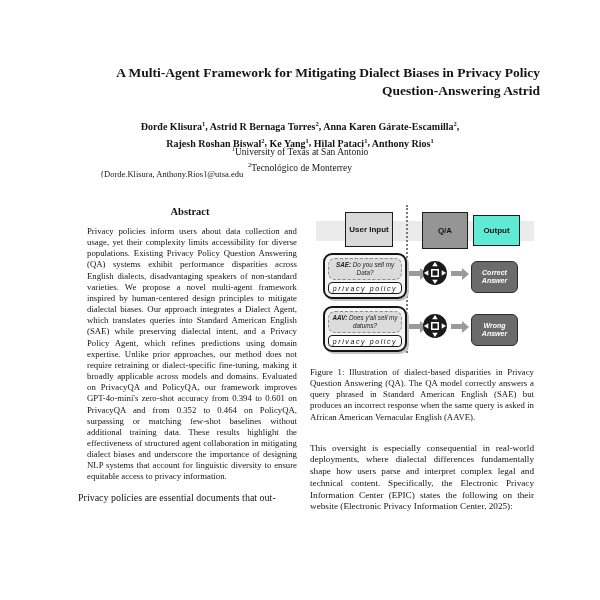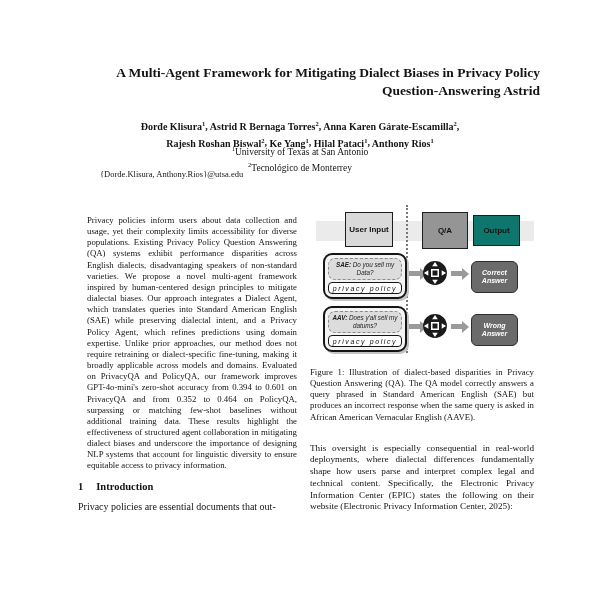--- a/index.html
+++ b/index.html
@@ -28,21 +28,21 @@
   
   .figure{position:relative;height:155px;font-family:"Liberation Sans",sans-serif;}
   .band{position:absolute;left:6px;right:0px;top:18px;height:20px;background:#ebebeb;}
   .divider{position:absolute;left:96px;top:2px;height:148px;width:0;
            border-left:2px dotted #777;}
   .hbox{position:absolute;display:flex;align-items:center;justify-content:center;
         text-align:center;font-weight:bold;border:1.5px solid #1d1d1d;}
   .box-user{left:35px;top:9px;width:46px;height:33px;background:#d9d9d9;
             font-size:8px;line-height:9.5px;}
   .box-qa{left:112px;top:9px;width:44px;height:35px;background:#959595;font-size:8px;}
-  .box-out{left:163px;top:12px;width:45px;height:29px;background:#0f766e;font-size:8px;}
+  .box-out{left:163px;top:12px;width:45px;height:29px;background:#5eead4;font-size:8px;}
   .stack{position:absolute;left:13px;width:84px;border:2px solid #151515;
          border-radius:9px;background:#f3f3f3;padding:3px 3px 3px 3px;
          box-shadow:2px 2px 0 #c4c4c4;box-sizing:border-box;}
   .stack.r1{top:50px;} .stack.r2{top:103px;}
   .bubble{background:#dcdcdc;border:1px dashed #8a8a8a;border-radius:7px;
           font-size:6.3px;line-height:8px;font-style:italic;text-align:center;
           padding:2px 2px;color:#222;}
   .bubble b{font-style:italic;}
   .doc{margin-top:2px;background:#fff;border:1.5px solid #151515;border-radius:4px;
        text-align:center;font-size:7px;font-style:italic;letter-spacing:1.6px;
@@ -82,24 +82,22 @@
   </div>
 
   <div class="affils">
     <div><sup>1</sup><span>University of Texas at San Antonio</span></div>
     <div><sup>2</sup><span>Tecnológico de Monterrey</span></div>
   </div>
 
   <div class="email">{Dorde.Klisura, Anthony.Rios}@utsa.edu</div>
 
   <div class="col-left">
+    <div class="abstract-head">Abstract</div>
     <p class="abstract-text">Privacy policies inform users about data collection and usage, yet their complexity limits accessibility for diverse populations. Existing Privacy Policy Question Answering (QA) systems exhibit performance disparities across English dialects, disadvantaging speakers of non-standard varieties. We propose a novel multi-agent framework inspired by human-centered design principles to mitigate dialectal biases. Our approach integrates a Dialect Agent, which translates queries into Standard American English (SAE) while preserving dialectal intent, and a Privacy Policy Agent, which refines predictions using domain expertise. Unlike prior approaches, our method does not require retraining or dialect-specific fine-tuning, making it broadly applicable across models and domains. Evaluated on PrivacyQA and PolicyQA, our framework improves GPT-4o-mini's zero-shot accuracy from 0.394 to 0.601 on PrivacyQA and from 0.352 to 0.464 on PolicyQA, surpassing or matching few-shot baselines without additional training data. These results highlight the effectiveness of structured agent collaboration in mitigating dialect biases and underscore the importance of designing NLP systems that account for linguistic diversity to ensure equitable access to privacy information.</p>
-    <div class="section-head">
-      <span class="num">1</span><span>Introduction</span>
-    </div>
     <p class="intro-line">Privacy policies are essential documents that out-</p>
   </div>
 
   <div class="col-right">
 
     <div class="figure">
       <div class="band"></div>
       <div class="divider"></div>
 
       <div class="hbox box-user">User Input</div>

